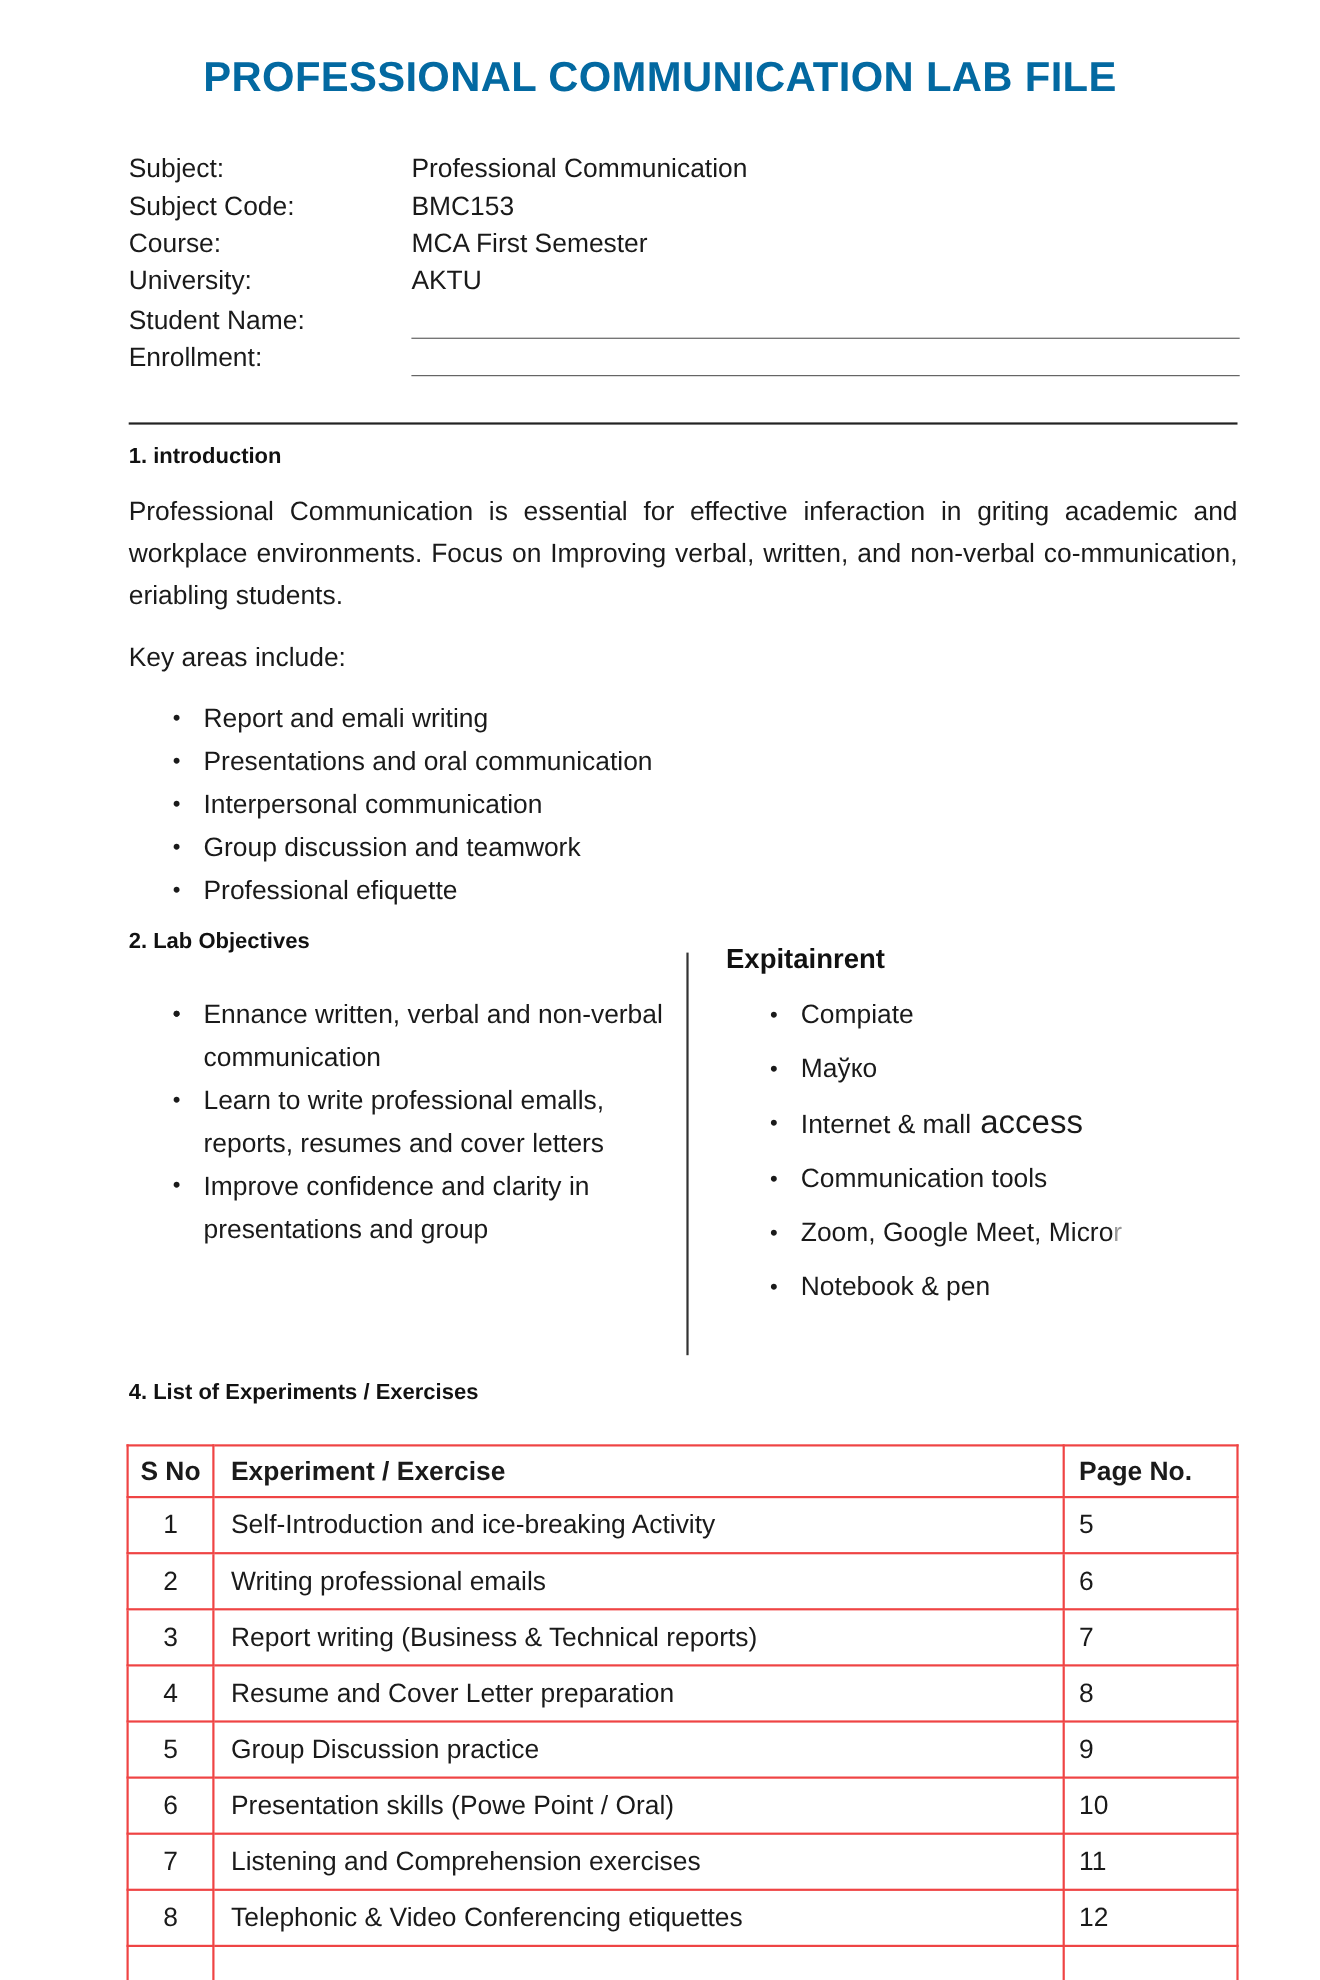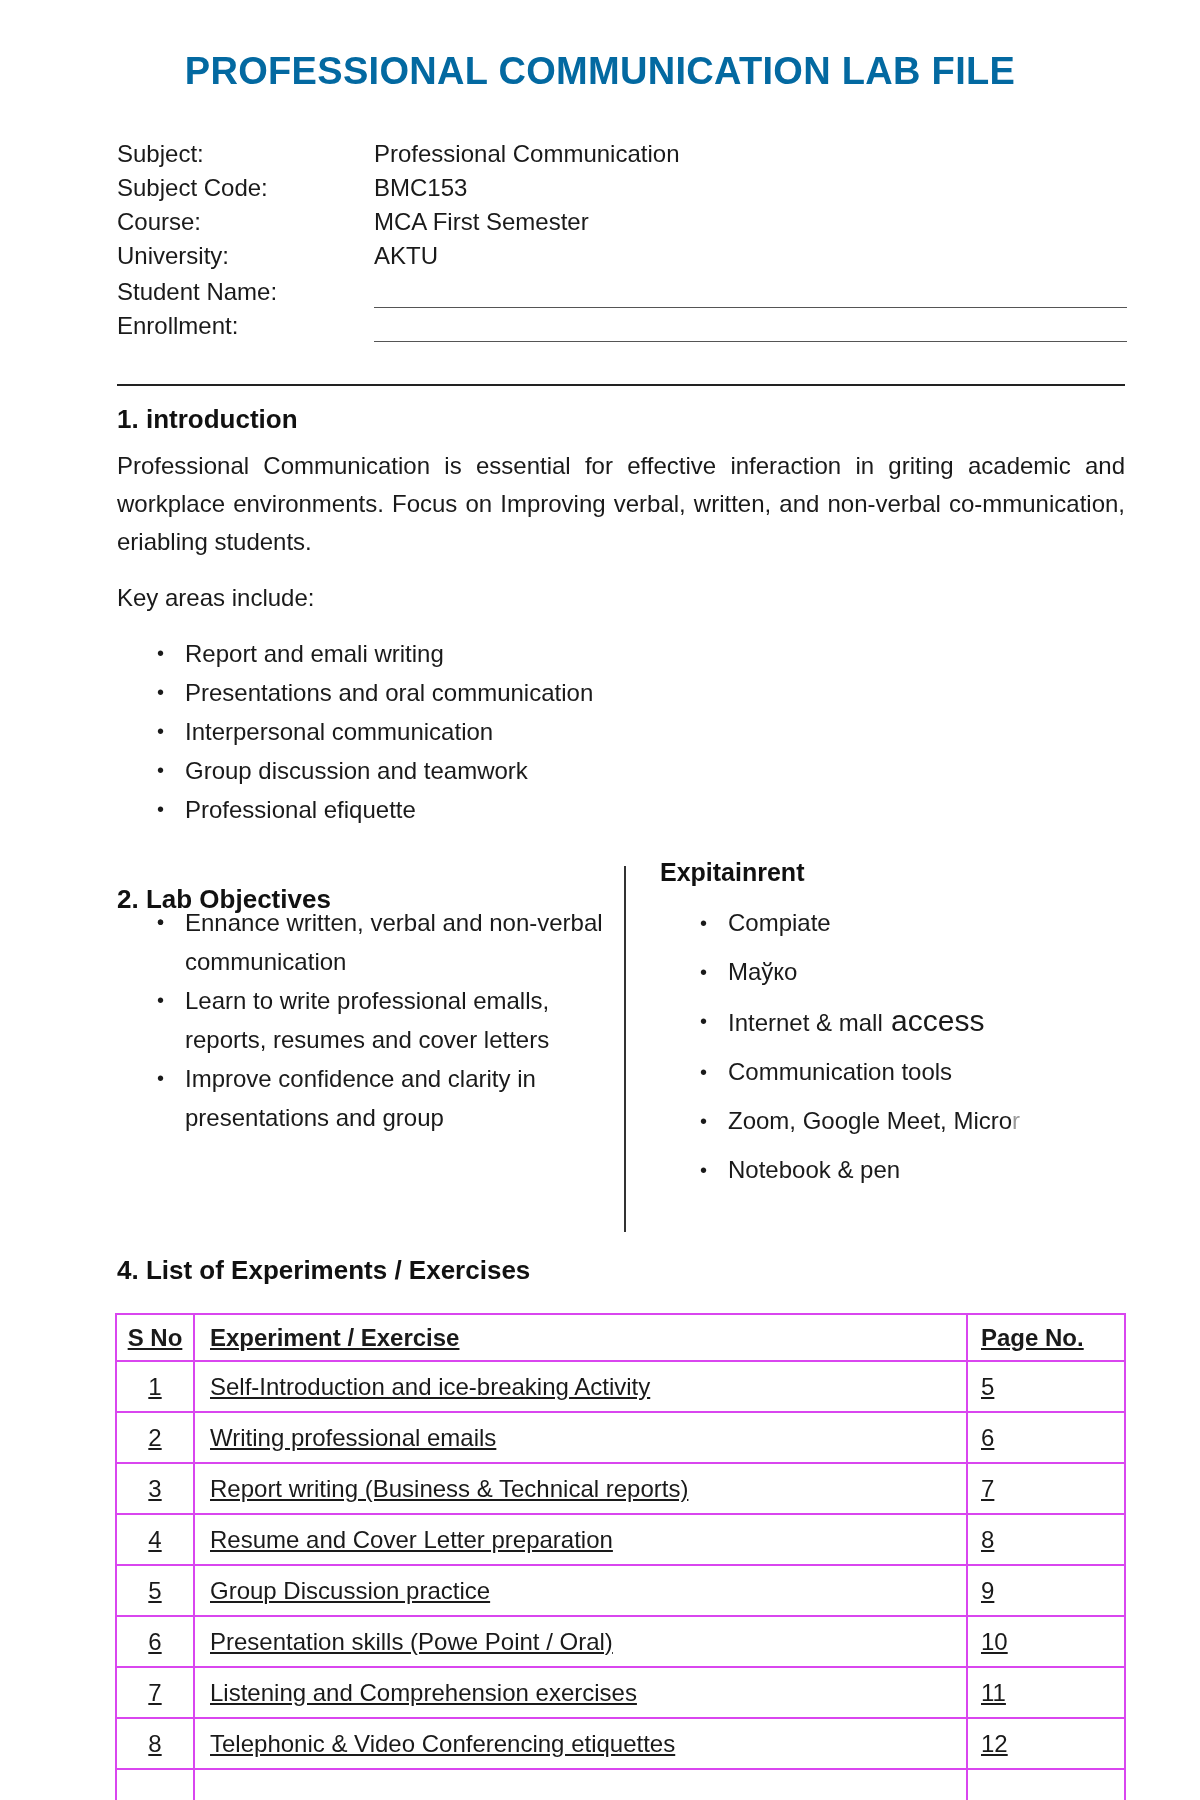--- a/index.html
+++ b/index.html
@@ -7,39 +7,39 @@
          font-family:"Liberation Sans", sans-serif; color:#111111; }
   .page { position:absolute; left:0; top:0; width:1200px; height:1800px; }
   .title { position:absolute; left:0; width:1200px; top:50px; text-align:center;
            font-size:38px; font-weight:bold; letter-spacing:0.3px; color:#0369a1; }
   .meta { position:absolute; left:117px; top:140px; width:1010px; }
   .meta-row { position:relative; height:34px; font-size:24px; }
   .meta-label { position:absolute; left:0; top:0; color:#1a1a1a; }
   .meta-value { position:absolute; left:257px; top:0; color:#1a1a1a; }
   .meta-line { position:absolute; left:257px; right:0; top:29px; border-bottom:1.5px solid #555; }
   .rule { position:absolute; left:117px; width:1008px; top:384px; border-top:2px solid #222; }
-  .h1 { position:absolute; font-size:26px; font-weight:bold; color:#111; }
+  .h1 { position:absolute; font-size:20px; font-weight:bold; color:#111; }
   .para { position:absolute; left:117px; top:447px; width:1008px; font-size:24px; line-height:38px;
           text-align:justify; color:#1a1a1a; }
   .key-label { position:absolute; left:117px; top:584px; font-size:24px; color:#1a1a1a; }
   ul.bul { position:absolute; margin:0; padding:0; list-style:none; }
   ul.bul li { position:relative; font-size:24px; color:#1a1a1a; }
   ul.bul li .dot { position:absolute; left:-28px; top:0; font-size:20px; }
   .key-list { left:185px; top:634px; }
   .key-list li { height:39px; line-height:39px; }
   .obj-list { left:185px; top:903px; width:440px; }
   .obj-list li { line-height:39px; }
   .eq-list { left:728px; top:905px; width:420px; }
   .eq-list li { line-height:36px; margin-bottom:13px; }
   .eq-list li .dot { left:-33px; }
   .divider { position:absolute; left:624px; top:866px; width:0; height:366px; border-left:2px solid #333; }
   .faded { color:#9a9a9a; }
   .small { font-size:30px; }
   table.exp { position:absolute; left:115px; top:1313px; width:1011px; border-collapse:collapse; }
-  table.exp th, table.exp td { border:2px solid #d946ef; font-size:24px; color:#1a1a1a; height:49px; padding:0;text-decoration:underline; }
+  table.exp th, table.exp td { border:2px solid #ef4444; font-size:24px; color:#1a1a1a; height:49px; padding:0; }
   table.exp th { font-weight:bold; text-align:left; height:45px; }
   table.exp .c1 { width:76px; text-align:center; }
   table.exp .c2 { width:756px; padding-left:15px; text-align:left; }
   table.exp .c3 { padding-left:13px; text-align:left; }
 </style>
 </head>
 <body>
 
 <div class="page">
 
@@ -79,21 +79,21 @@
 
   <div class="key-label">Key areas include:</div>
   <ul class="bul key-list">
     <li><span class="dot">•</span><span>Report and emali writing</span></li>
     <li><span class="dot">•</span><span>Presentations and oral communication</span></li>
     <li><span class="dot">•</span><span>Interpersonal communication</span></li>
     <li><span class="dot">•</span><span>Group discussion and teamwork</span></li>
     <li><span class="dot">•</span><span>Professional efiquette</span></li>
   </ul>
 
-  <div class="h1" style="left:117px; top:884px;">2. Lab Objectives</div>
+  <div class="h1" style="left:117px; top:845px;">2. Lab Objectives</div>
   <ul class="bul obj-list">
     <li><span class="dot">•</span></li>
     <li><span class="dot">•</span><span>Ennance written, verbal and non-verbal communication</span></li>
     <li><span class="dot">•</span><span>Learn to write professional emalls, reports, resumes and cover letters</span></li>
     <li><span class="dot">•</span><span>Improve confidence and clarity in presentations and group</span></li>
   </ul>
 
   <div class="divider"></div>
 
   <div class="h1" style="left:660px; top:858px; font-size:25px;">Expitainrent</div>

